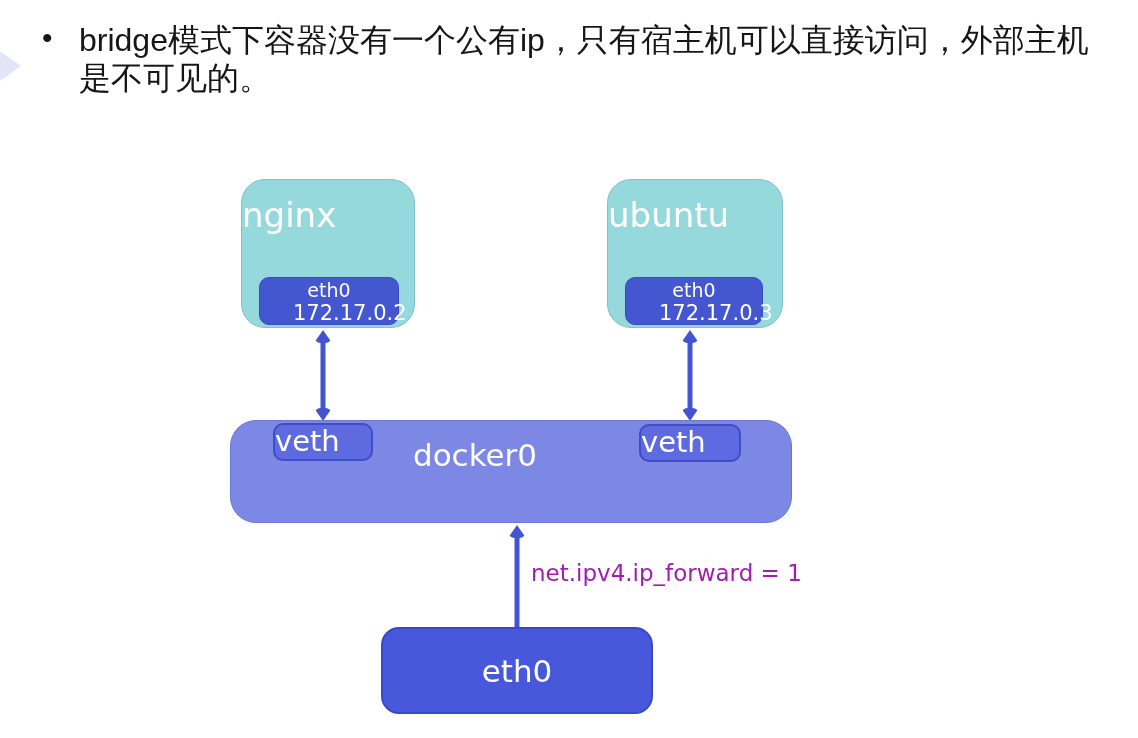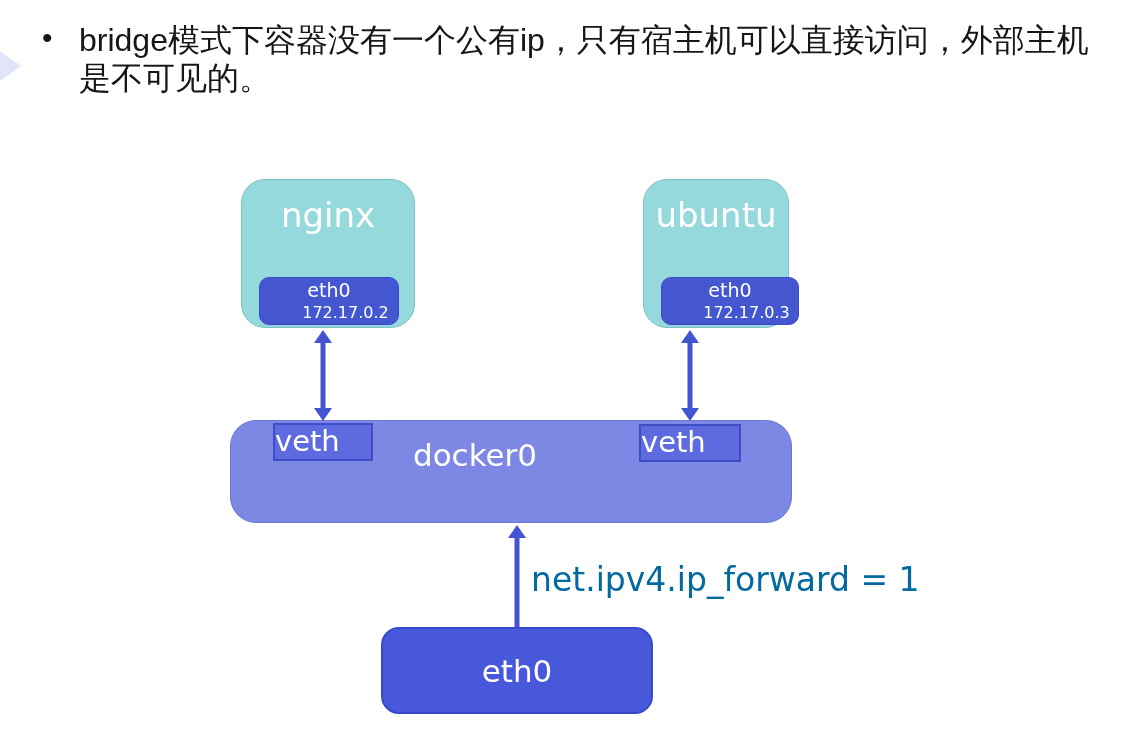--- a/index.html
+++ b/index.html
@@ -3,21 +3,21 @@
 <meta charset="utf-8">
 <style>
   :root{
     --container-fill:#96d9dd; --container-border:#7ec2c9;
     --interface-fill:#4456d0; --interface-border:#3a4bc6;
     --bridge-fill:#7d88e4; --bridge-border:#6d78d4;
     --veth-fill:#5e6be0; --veth-border:#3e4ec6;
     --host-interface-fill:#4759da; --host-interface-border:#3848ca;
     --arrow:#4254d2; --label-text:#ffffff; --body-text:#161616; --background:#ffffff;
   }
-  *{margin:0;padding:0;box-sizing:border-box;}
+  *{margin:0;padding:0;box-sizing:border-box;border-radius:10px;}
   html,body{width:1138px;height:738px;}
   body{font-family:"Liberation Sans", sans-serif; background:var(--background);}
   .page{position:relative;width:1138px;height:738px;background:var(--background);overflow:hidden;}
 
   
   .corner-tri{position:absolute;left:-3px;top:49px;width:0;height:0;
     border-top:17px solid transparent;border-bottom:17px solid transparent;
     border-left:24px solid #dbdff6;opacity:.8;}
 
   
@@ -25,28 +25,28 @@
     font-size:32px;line-height:38px;color:var(--body-text);}
   .notes li{position:relative;padding-left:37px;white-space:pre-line;}
   .notes li::before{content:"\2022";position:absolute;left:0;top:-2px;font-size:30px;}
 
   
   .diag{font-family:"DejaVu Sans", sans-serif;color:var(--label-text);}
 
   .container-box{position:absolute;width:174px;height:149px;border-radius:24px;
     background:var(--container-fill);border:1px solid var(--container-border);}
   .container-box.c-nginx{left:241px;top:179px;}
-  .container-box.c-ubuntu{left:643px;top:179px;width:146px;}
-  .container-label{text-align:center;margin-top:15px;font-size:34px;color:var(--label-text);}
+  .container-box.c-ubuntu{left:607px;top:179px;width:176px;}
+  .container-label{text-align:left;margin-top:15px;font-size:34px;color:var(--label-text);}
   .iface{position:absolute;left:17px;bottom:2px;width:140px;height:48px;border-radius:10px;
     background:var(--interface-fill);border:1px solid var(--interface-border);
     text-align:center;padding-top:2px;}
   .c-ubuntu .iface{width:138px;}
   .iface-name{font-size:19px;line-height:21px;}
-  .iface-ip{font-size:16px;line-height:24px;margin-left:33px;}
+  .iface-ip{font-size:21px;line-height:24px;margin-left:33px;}
 
   
   .arrow{position:absolute;width:18px;}
   .arrow .line{position:absolute;left:50%;transform:translateX(-50%);
     top:11px;bottom:11px;width:5px;background:var(--arrow);}
   .arrow.single .line{bottom:0;}
   .arrow .ah{position:absolute;left:50%;transform:translateX(-50%);width:0;height:0;
     border-left:9px solid transparent;border-right:9px solid transparent;}
   .arrow .ah.up{top:0;border-bottom:13px solid var(--arrow);}
   .arrow .ah.down{bottom:0;border-top:13px solid var(--arrow);}
@@ -59,21 +59,21 @@
     background:var(--bridge-fill);border:1px solid var(--bridge-border);}
   .veth{position:absolute;width:100px;height:38px;background:var(--veth-fill);
     border:2px solid var(--veth-border);font-size:29px;line-height:33px;
     color:var(--label-text);}
   .veth.left{left:42px;top:2px;}
   .veth.right{left:408px;top:3px;width:102px;}
   .bridge-text{position:absolute;left:94px;top:16px;width:300px;text-align:center;
     font-size:31px;line-height:36px;color:var(--label-text);}
 
   
-  .annotation{position:absolute;left:531px;top:560px;font-size:33px;color:#0369a1;
+  .annotation{position:absolute;left:531px;top:560px;font-size:23px;color:#a21caf;
     font-family:"DejaVu Sans", sans-serif;}
 
   
   .host-if{position:absolute;left:381px;top:627px;width:272px;height:87px;border-radius:18px;
     background:var(--host-interface-fill);border:2px solid var(--host-interface-border);
     display:flex;align-items:center;justify-content:center;font-size:31px;color:var(--label-text);}
 </style>
 </head>
 <body>
 

